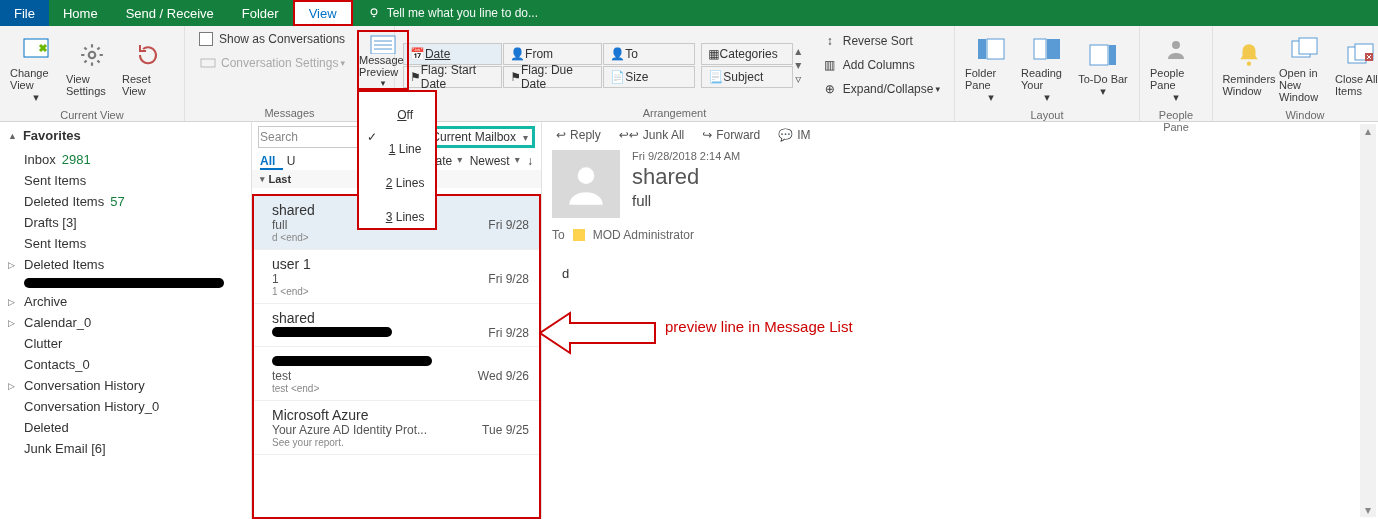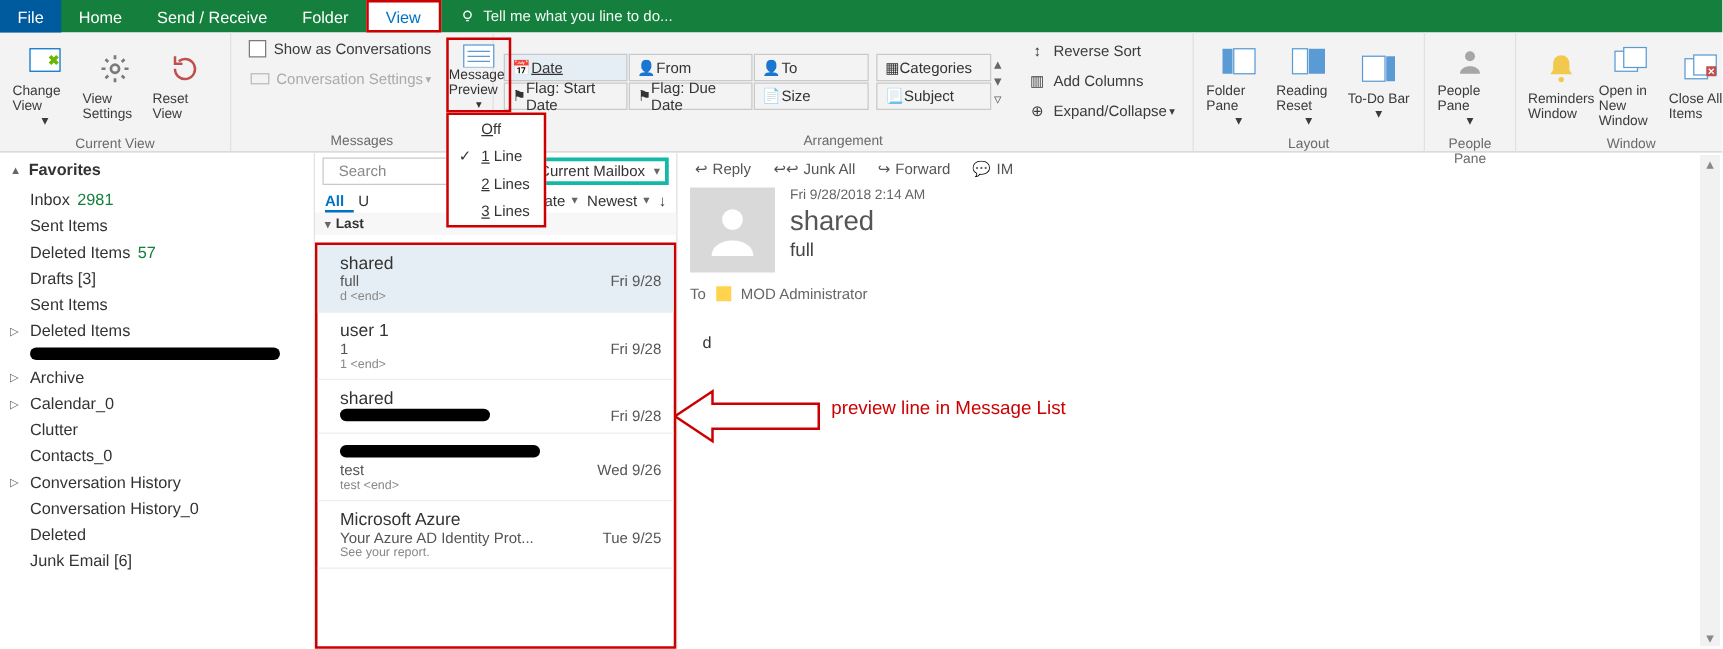--- a/index.html
+++ b/index.html
@@ -20,42 +20,42 @@
   .big-btn .ico { width:36px; height:30px; display:flex; align-items:center; justify-content:center; margin-bottom:3px; }
   .row { display:flex; align-items:center; }
   .small-btn { display:flex; align-items:center; padding:2px 6px; font-size:12px; color:#3b3b3b; cursor:pointer; white-space:nowrap; }
   .small-btn .ico { width:18px; height:18px; display:flex; align-items:center; justify-content:center; margin-right:4px; }
   .chk { width:14px; height:14px; border:1px solid #7a7a7a; background:#fff; display:inline-block; margin-right:6px; }
 
   .msg-preview-wrap { position:relative; }
   .msg-preview-btn { border:2px solid #c00; display:flex; flex-direction:column; align-items:center; width:52px; height:60px; font-size:11px; padding-top:2px; cursor:pointer; }
   .msg-preview-btn .tri { font-size:9px; }
   .preview-menu { position:absolute; top:60px; left:0; background:#fff; border:2px solid #c00; width:80px; z-index:50; }
-  .preview-menu .mi { padding:4px 10px 4px 26px; position:relative; cursor:pointer; }
+  .preview-menu .mi { padding:16px 10px 4px 26px; position:relative; cursor:pointer;text-align:center; }
   .preview-menu .mi.checked::before { content:"✓"; position:absolute; left:8px; top:4px; }
   .preview-menu .mi .u { text-decoration:underline; }
 
   .arr-grid-cell { border:1px solid #c9c9c9; padding:2px 6px; min-width:92px; height:22px; display:flex; align-items:center; }
   .arr-grid { display:grid; grid-template-columns:repeat(3,auto); gap:1px; }
   .arr-col2 { display:flex; flex-direction:column; margin-left:6px; gap:1px; }
   .expcol { display:flex; flex-direction:column; gap:2px; font-size:12px; }
 
   
   .main { position:absolute; top:122px; left:0; right:0; bottom:0; display:flex; }
   .nav { width:252px; border-right:1px solid #e1e1e1; overflow:hidden; }
   .nav-head { padding:6px 8px; font-weight:600; font-size:13px; display:flex; align-items:center; }
   .nav-head::before { content:"▲"; font-size:9px; margin-right:6px; color:#666; }
   .nav-item { padding:3px 8px 3px 24px; cursor:pointer; display:flex; align-items:center; font-size:13px; }
   .nav-item.sub::before { content:"▷"; position:absolute; margin-left:-16px; font-size:9px; color:#666; }
   .nav-item .cnt { color:#15803d; margin-left:6px; }
   .redact { display:inline-block; height:10px; background:#000; border-radius:5px; }
 
   .list-col { width:290px; border-right:1px solid #e1e1e1; position:relative; }
   .list-header { display:flex; align-items:center; padding:4px 6px; gap:6px; }
-  .search-box { border:1px solid #c9c9c9; height:22px; flex:1; padding:0 12px; display:flex; align-items:center; color:#888; }
+  .search-box { border:1px solid #c9c9c9; height:22px; flex:1; padding:0 1px; display:flex; align-items:center; color:#888; }
   .mailbox-dd { border:3px solid #14b8a6; height:22px; padding:0 16px 0 6px; display:flex; align-items:center; position:relative; color:#333; }
   .mailbox-dd::after, .dd-tri::after { content:"▾"; position:absolute; right:4px; font-size:10px; color:#666; }
   .view-row { padding:2px 8px; display:flex; align-items:flex-end; justify-content:space-between; font-size:12px; }
   .view-row .allbtn { color:#0072C6; font-weight:600; padding-right:8px; border-bottom:2px solid #0072C6; }
   .dd-tri { position:relative; padding-right:14px; }
   .group-hdr { padding:3px 8px; background:#f7f7f7; font-size:11px; font-weight:600; display:flex; align-items:center; }
   .group-hdr::before { content:"▾"; font-size:9px; margin-right:4px; color:#666; }
 
   .msg-pane { border:2px solid #c00; position:absolute; left:0; right:0; top:72px; bottom:0; overflow:hidden; }
   .msg { padding:6px 10px 6px 18px; border-bottom:1px solid #eee; cursor:pointer; }
@@ -249,21 +249,21 @@
           <span>Folder Pane</span>
           <span>▾</span>
         </div>
       <div class="big-btn">
           <span class="ico">
             <svg width="28" height="22">
               <rect x="1" y="1" width="12" height="20" fill="#fff" stroke="#5b9bd5"></rect>
               <rect x="14" y="1" width="13" height="20" fill="#5b9bd5"></rect>
             </svg>
           </span>
-          <span>Reading Reset</span>
+          <span>Reading Your</span>
           <span>▾</span>
         </div>
       <div class="big-btn">
           <span class="ico">
             <svg width="28" height="22">
               <rect x="1" y="1" width="18" height="20" fill="#fff" stroke="#5b9bd5"></rect>
               <rect x="20" y="1" width="7" height="20" fill="#5b9bd5"></rect>
             </svg>
           </span>
           <span>To-Do Bar</span>

